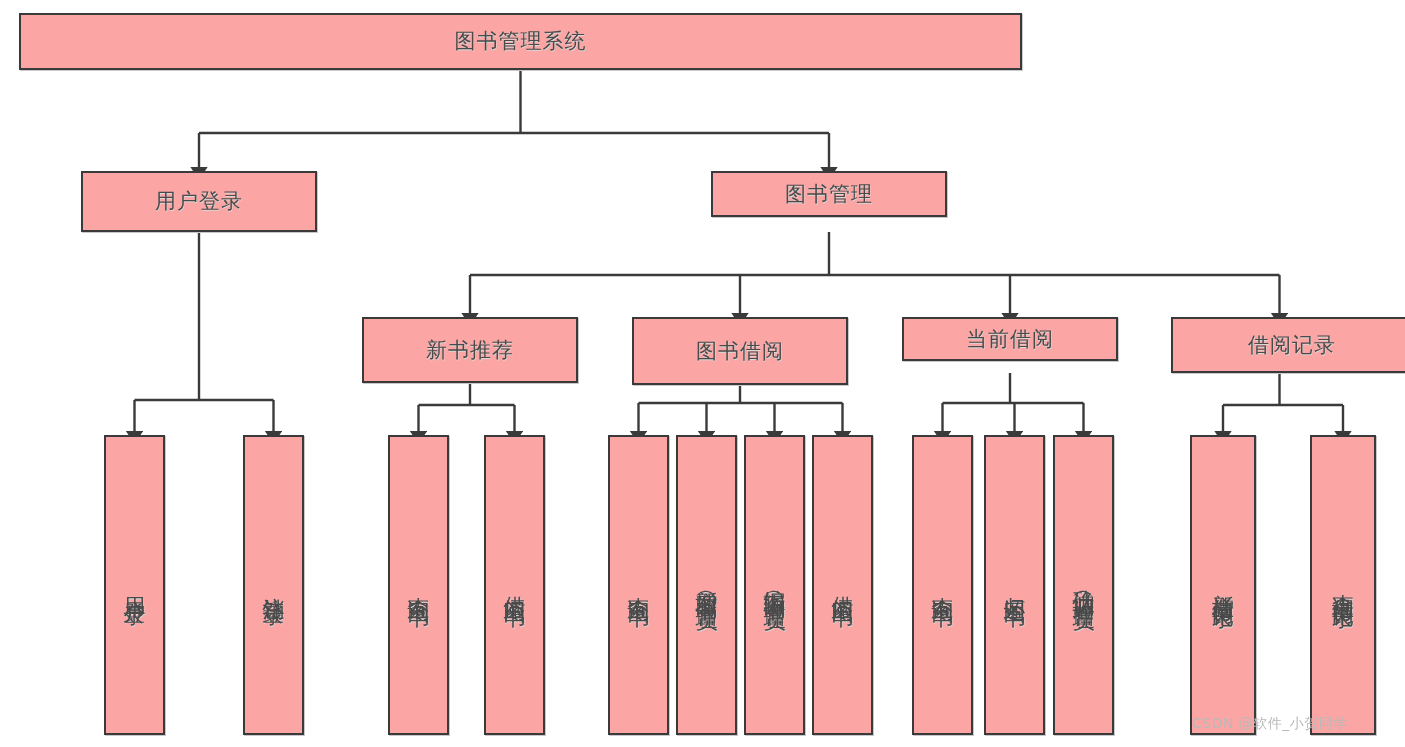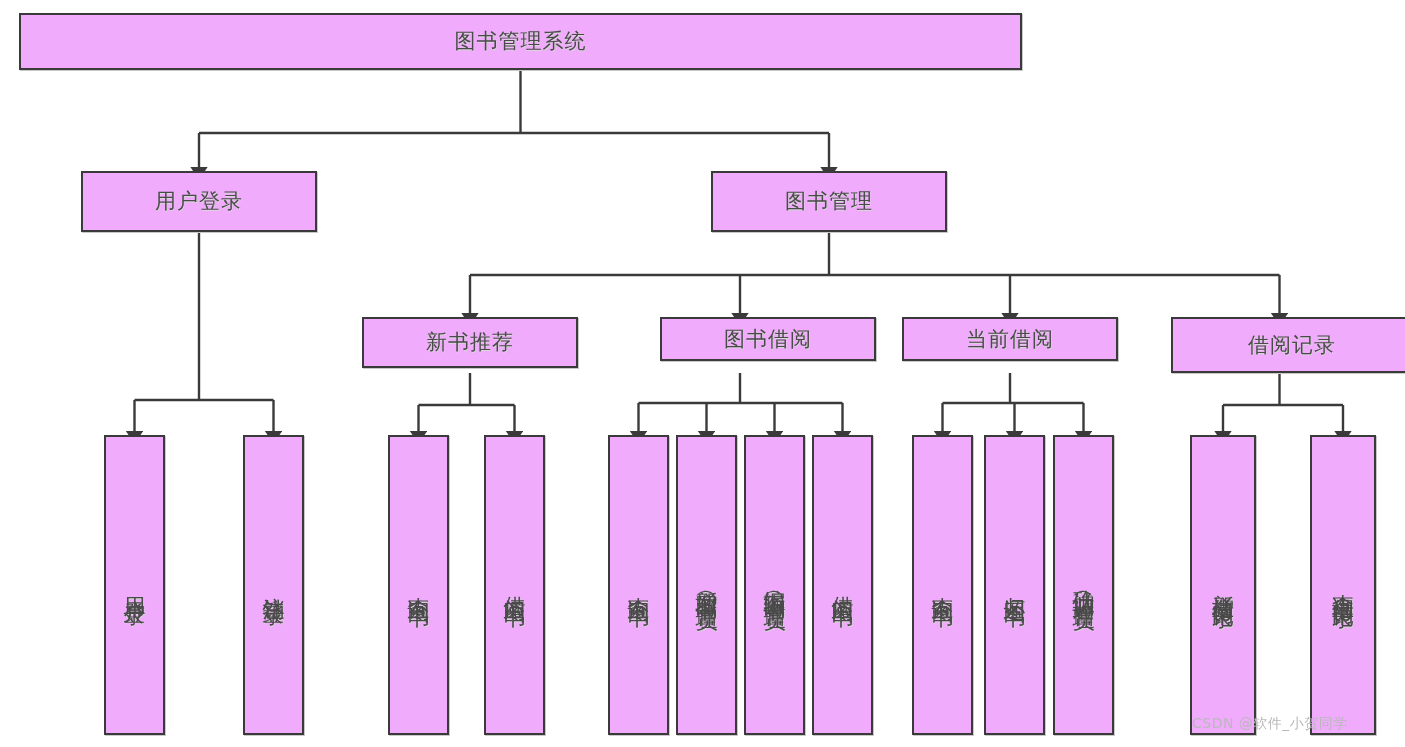--- a/index.html
+++ b/index.html
@@ -4,21 +4,21 @@
 <style>
   html,body{margin:0;padding:0;background:#ffffff;}
   body{
     width:1405px;height:747px;
     font-family:"DejaVu Sans","Liberation Sans",sans-serif;
     overflow:hidden;position:relative;
   }
   #canvas{position:absolute;left:0;top:0;width:1405px;height:747px;}
   .node-box{
     position:absolute;
-    background:#f0abfc;
+    background:#fca5a5;
     border:2px solid #3a3a3a;
     box-sizing:border-box;
     box-shadow:1px 1px 0 #c9c9c9;
     display:flex;align-items:center;justify-content:center;
   }
   .node-label{
     color:#4a4a4a;
     font-size:21px;
     line-height:1.18;
     letter-spacing:1px;
@@ -85,27 +85,27 @@
     </g>
 </svg>
 
 <div id="nodes">
     <div class="node-box" id="node-root" style="left: 19px; top: 13px; width: 1003px; height: 57px;">
       <span class="node-label">图书管理系统</span>
     </div>
     <div class="node-box" id="node-user-login" style="left: 81px; top: 171px; width: 236px; height: 61px;">
       <span class="node-label">用户登录</span>
     </div>
-    <div class="node-box" id="node-book-manage" style="left: 711px; top: 171px; width: 236px; height: 61px;">
+    <div class="node-box" id="node-book-manage" style="left: 711px; top: 171px; width: 236px; height: 46px;">
       <span class="node-label">图书管理</span>
     </div>
-    <div class="node-box" id="node-new-book-rec" style="left: 362px; top: 317px; width: 216px; height: 51px;">
+    <div class="node-box" id="node-new-book-rec" style="left: 362px; top: 317px; width: 216px; height: 66px;">
       <span class="node-label">新书推荐</span>
     </div>
-    <div class="node-box" id="node-book-borrow" style="left: 660px; top: 317px; width: 216px; height: 44px;">
+    <div class="node-box" id="node-book-borrow" style="left: 632px; top: 317px; width: 216px; height: 68px;">
       <span class="node-label">图书借阅</span>
     </div>
     <div class="node-box" id="node-current-borrow" style="left: 902px; top: 317px; width: 216px; height: 44px;">
       <span class="node-label">当前借阅</span>
     </div>
     <div class="node-box" id="node-borrow-record" style="left: 1171px; top: 317px; width: 242px; height: 56px;">
       <span class="node-label">借阅记录</span>
     </div>
     <div class="node-box" id="node-user-login-do" style="left: 104px; top: 435px; width: 61px; height: 300px;">
       <span class="node-label vertical">用户登录</span>

